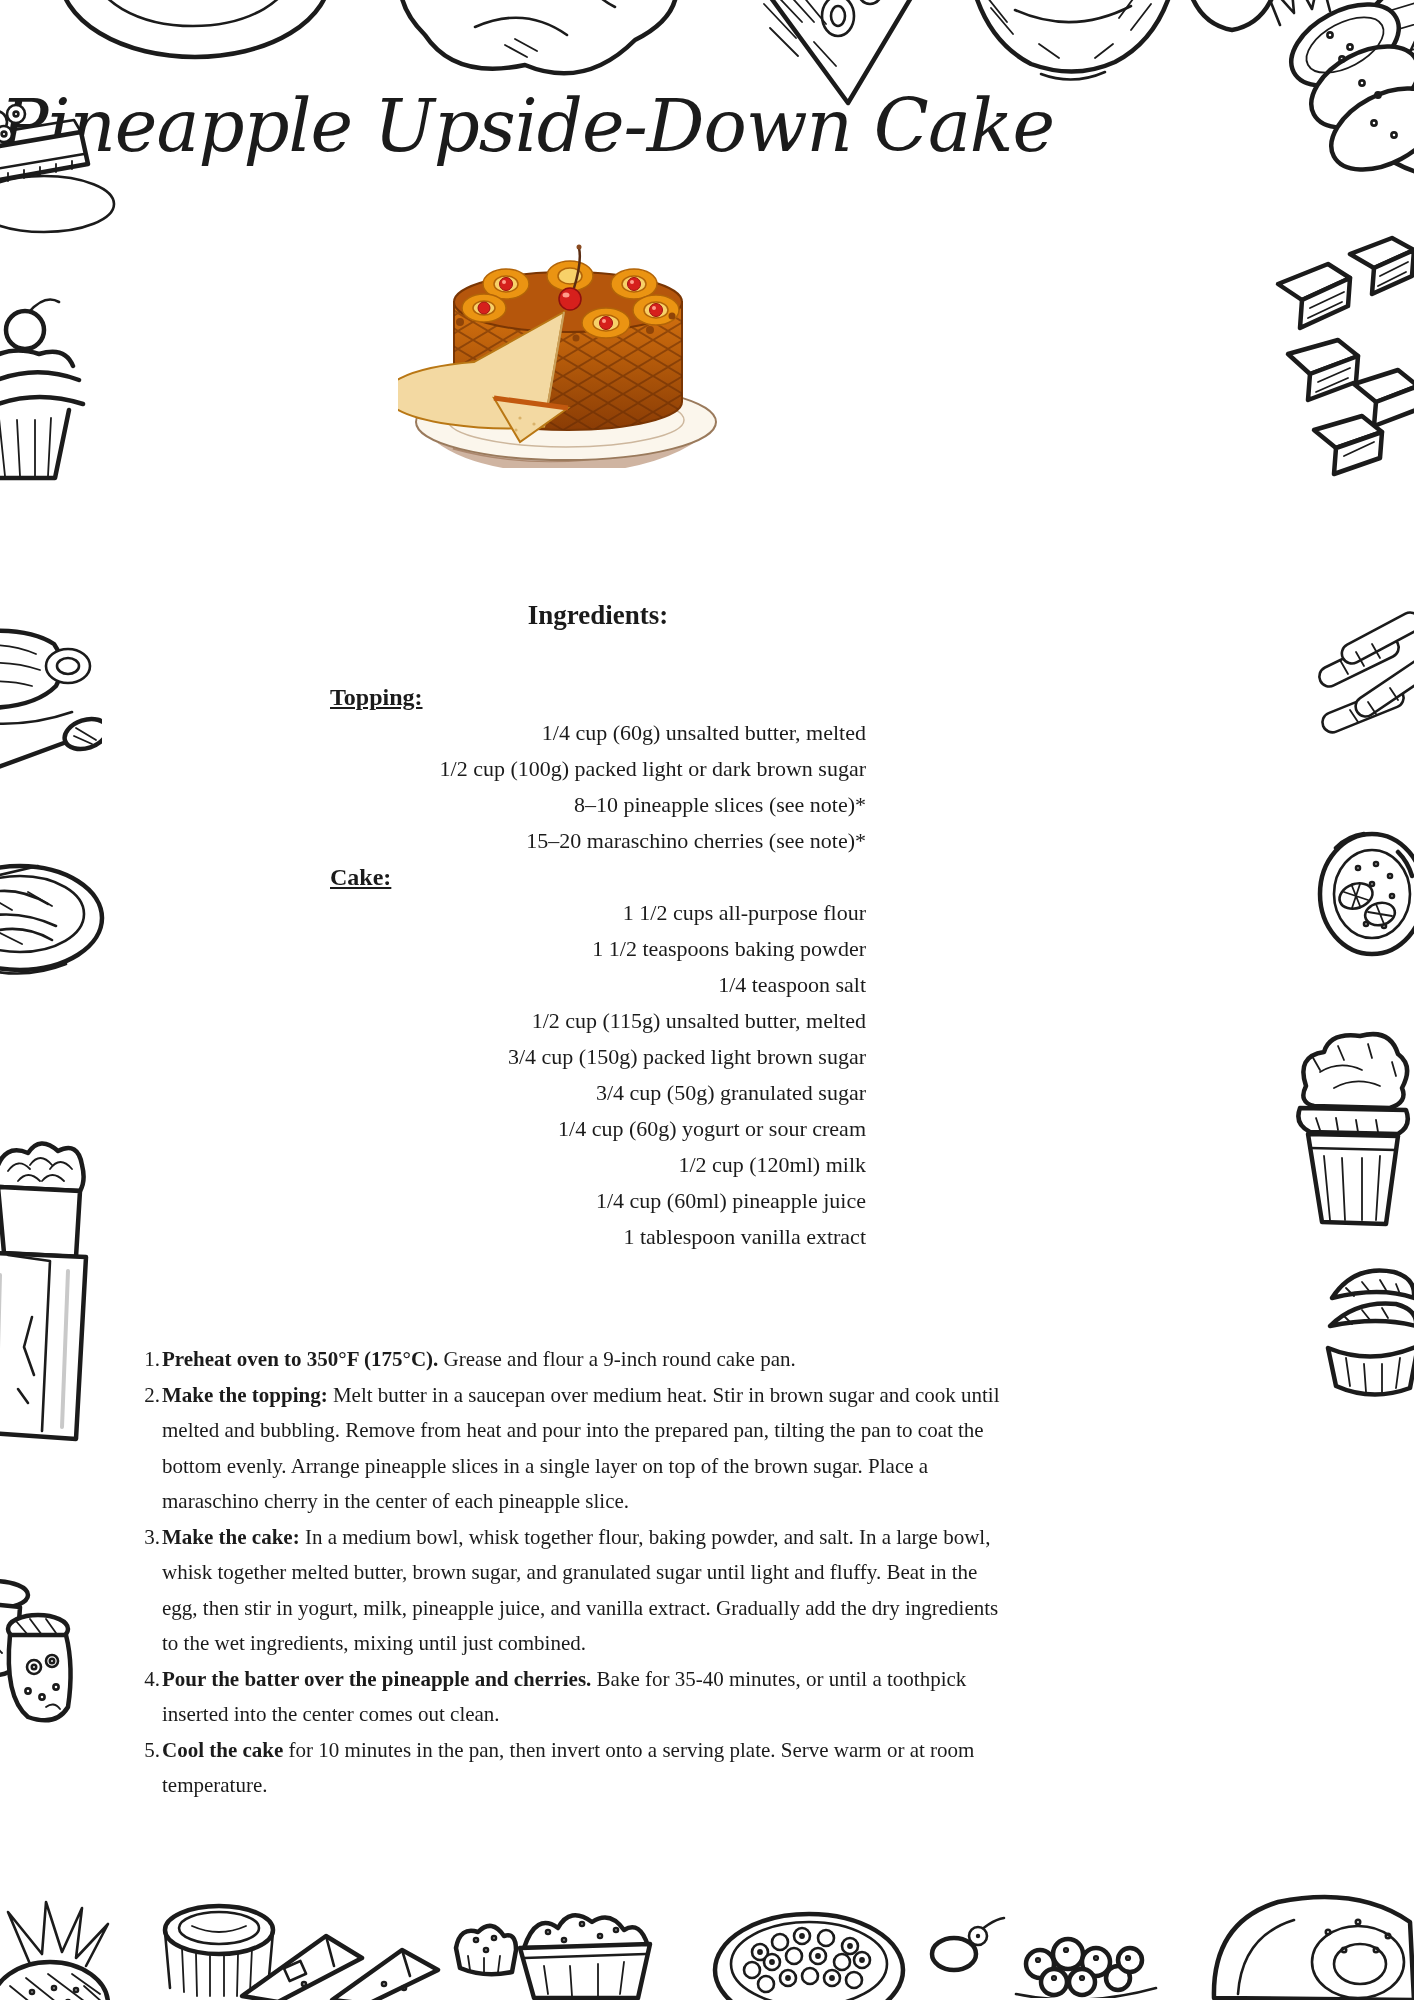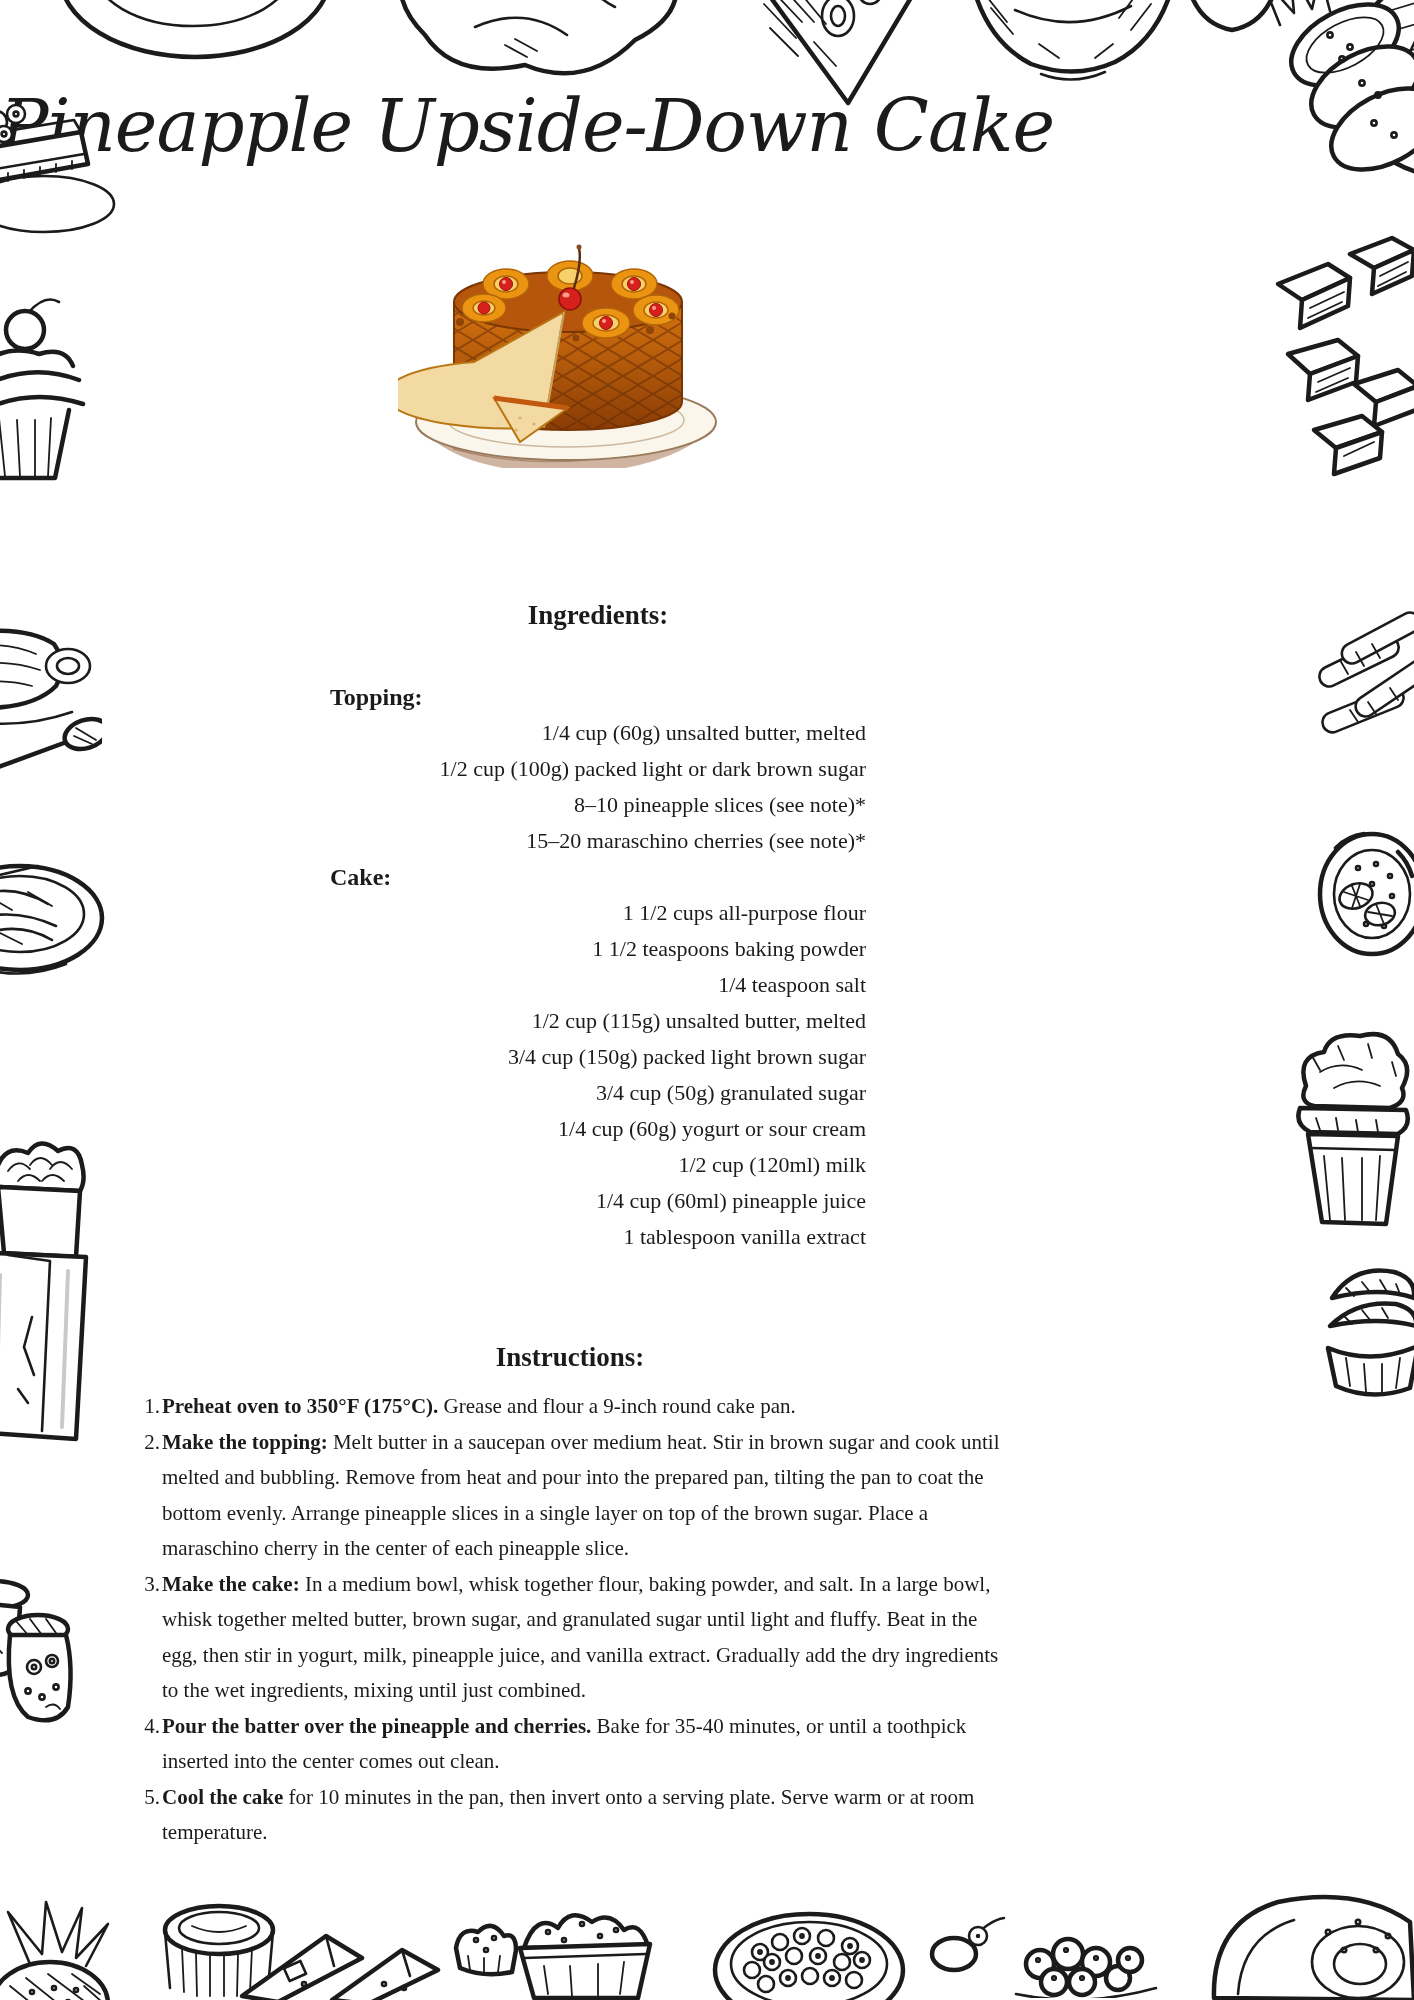--- a/index.html
+++ b/index.html
@@ -15,21 +15,21 @@
     font-style:italic; font-weight:400; font-size:72px; letter-spacing:-1px;
   }
   
   .cake-hero { position:absolute; left:398px; top:196px; width:334px; height:272px; }
   
   .ingredients { position:absolute; left:330px; top:600px; width:536px; }
   .sec-heading {
     margin:0; text-align:center; font-size:27px; font-weight:700;
     font-family:"Liberation Serif", serif;
   }
-  .ing-label { margin:48px 0 0 0; font-size:24px; font-weight:700; text-align:left; line-height:36px; }
+  .ing-label { margin:48px 0 0 0; font-size:24px; font-weight:700; text-align:left; line-height:36px;text-decoration:underline; }
   .ing-item { font-size:22px; line-height:36px; text-align:right; }
   
   .instructions { position:absolute; left:132px; top:1342px; width:876px; }
   .instructions .sec-heading { margin-bottom:16px; }
   .steps { font-size:21px; line-height:35.5px; }
   .step { padding-left:30px; }
   .step .num { display:inline-block; width:28px; margin-left:-30px; text-align:right; padding-right:2px; box-sizing:content-box; font-weight:400; }
   .step b { font-weight:700; }
   
   .decor { position:absolute; pointer-events:none; }
@@ -135,21 +135,20 @@
   <div class="ing-item">1/2 cup (115g) unsalted butter, melted</div>
   <div class="ing-item">3/4 cup (150g) packed light brown sugar</div>
   <div class="ing-item">3/4 cup (50g) granulated sugar</div>
   <div class="ing-item">1/4 cup (60g) yogurt or sour cream</div>
   <div class="ing-item">1/2 cup (120ml) milk</div>
   <div class="ing-item">1/4 cup (60ml) pineapple juice</div>
   <div class="ing-item">1 tablespoon vanilla extract</div>
 </section>
 
 <section class="instructions">
-  <h2 class="sec-heading">Instructions:</h2>
   <div class="steps">
     <div class="step"><span class="num">1.</span><b>Preheat oven to 350°F (175°C).</b><span> Grease and flour a 9-inch round cake pan.</span></div>
     <div class="step"><span class="num">2.</span><b>Make the topping:</b><span> Melt butter in a saucepan over medium heat. Stir in brown sugar and cook until melted and bubbling. Remove from heat and pour into the prepared pan, tilting the pan to coat the bottom evenly. Arrange pineapple slices in a single layer on top of the brown sugar. Place a maraschino cherry in the center of each pineapple slice.</span></div>
     <div class="step"><span class="num">3.</span><b>Make the cake:</b><span> In a medium bowl, whisk together flour, baking powder, and salt. In a large bowl, whisk together melted butter, brown sugar, and granulated sugar until light and fluffy. Beat in the egg, then stir in yogurt, milk, pineapple juice, and vanilla extract. Gradually add the dry ingredients to the wet ingredients, mixing until just combined.</span></div>
     <div class="step"><span class="num">4.</span><b>Pour the batter over the pineapple and cherries.</b><span> Bake for 35-40 minutes, or until a toothpick inserted into the center comes out clean.</span></div>
     <div class="step"><span class="num">5.</span><b>Cool the cake</b><span> for 10 minutes in the pan, then invert onto a serving plate. Serve warm or at room temperature.</span></div>
   </div>
 </section>
 
 <div class="decor" style="left:50px;top:-120px">

